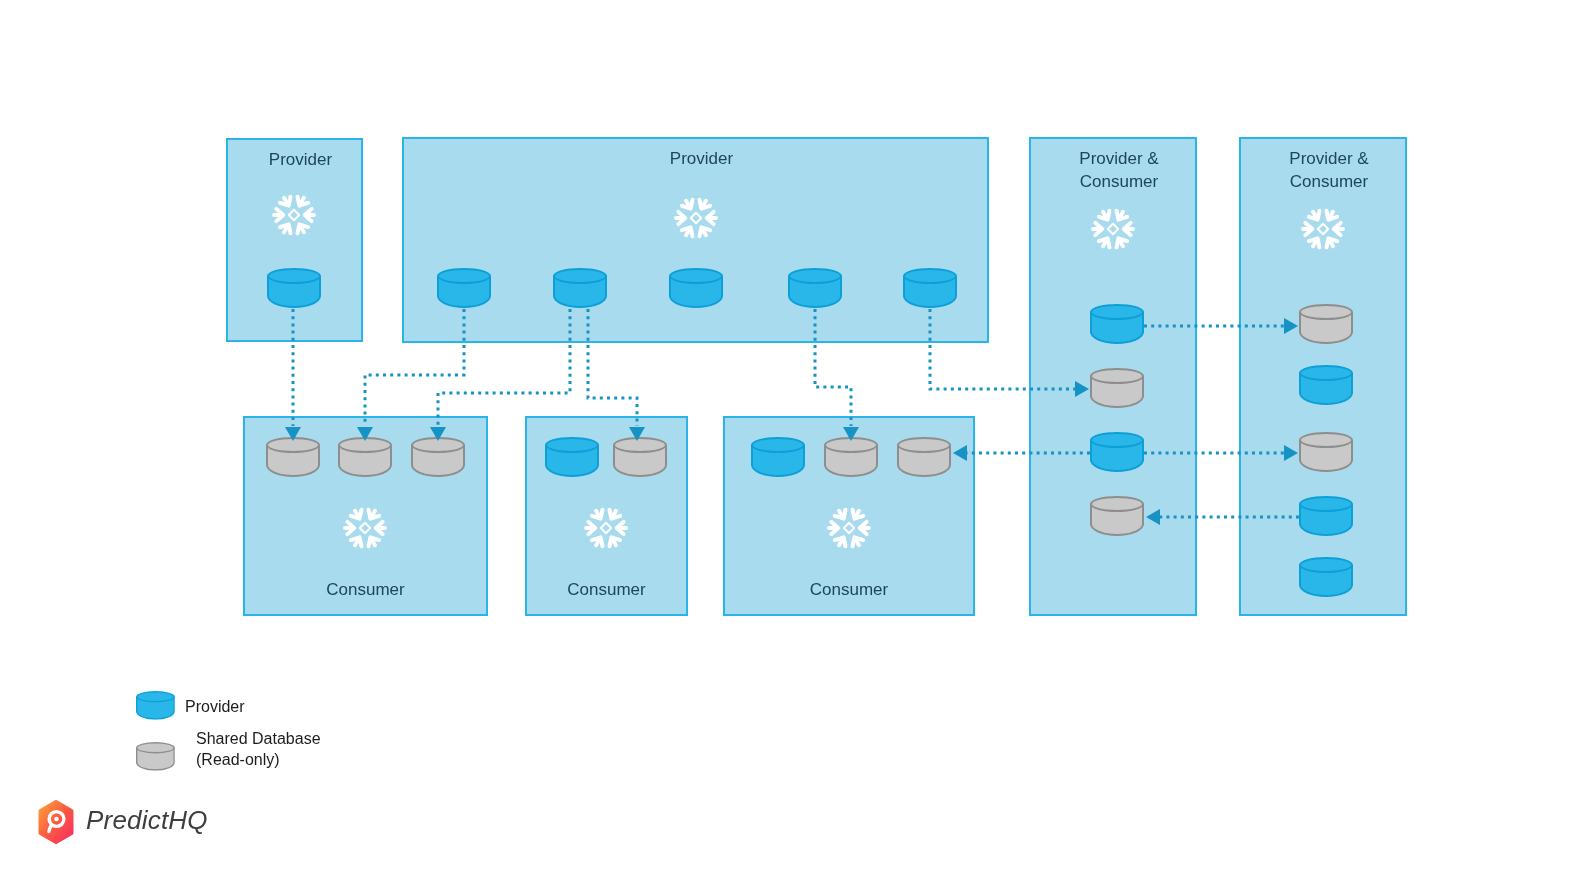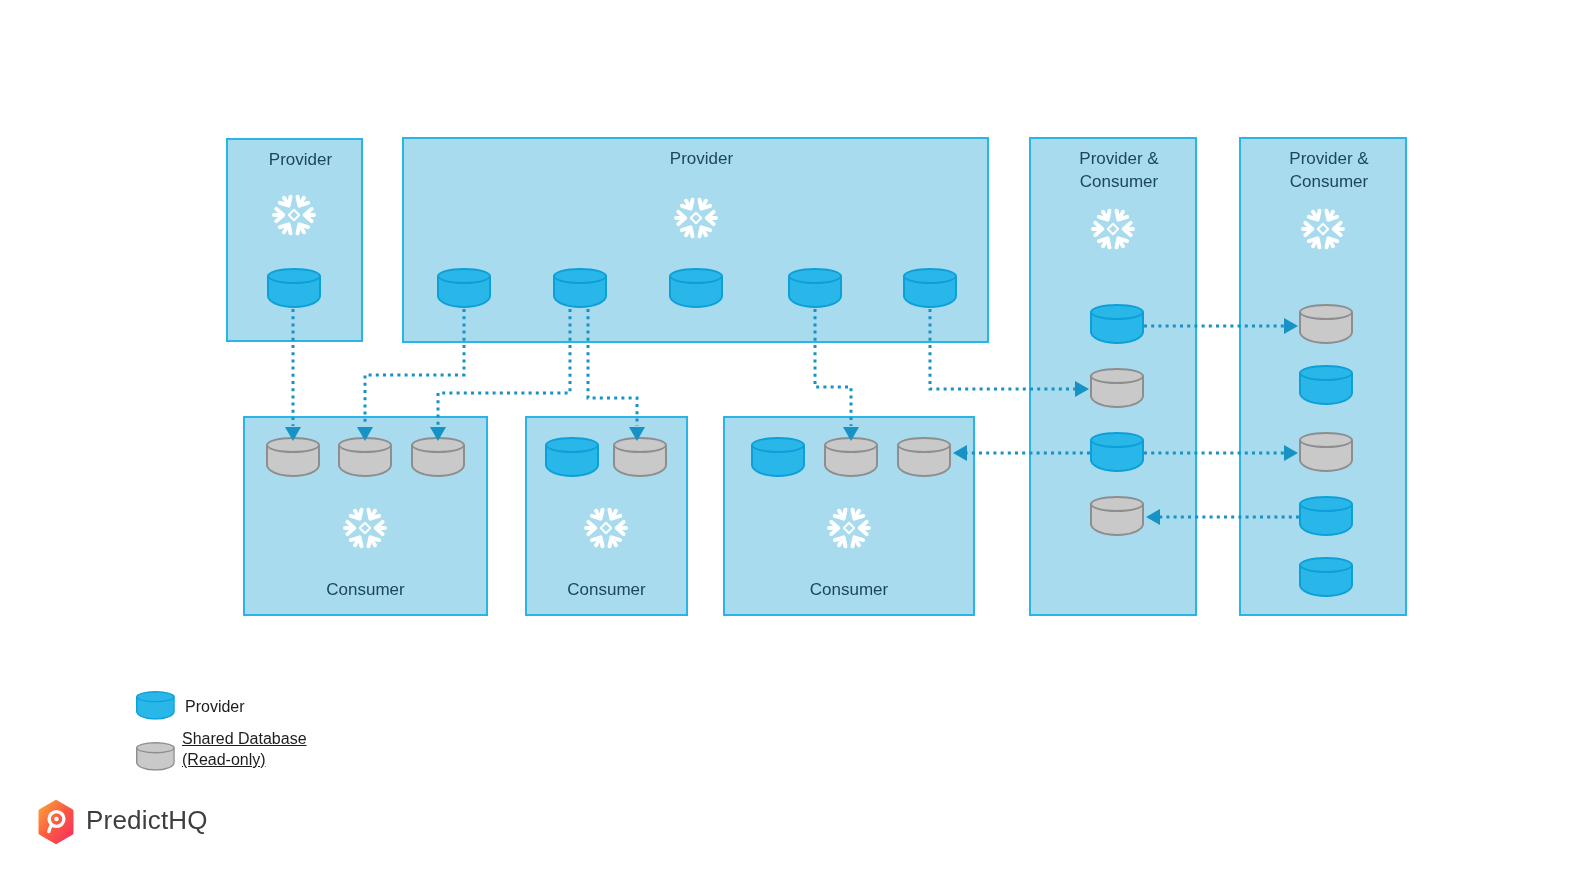--- a/index.html
+++ b/index.html
@@ -44,21 +44,21 @@
   
   .legend-item{position:absolute;}
   .legend-swatch{position:absolute;transform:scale(0.72);transform-origin:0 0;}
   .legend-label{
     position:absolute;font-size:16px;line-height:21px;color:#1d1d1d;white-space:nowrap;
   }
   
   .logo{position:absolute;left:36px;top:800px;display:flex;align-items:center;}
   .logo-text{
     position:absolute;left:50px;top:5px;font-size:26px;line-height:30px;color:#3e3e3e;
-    letter-spacing:0.2px;white-space:nowrap;
+    letter-spacing:0.2px;white-space:nowrap;font-style:italic;
   }
 </style>
 </head>
 <body>
 
 <svg width="0" height="0" style="position:absolute">
   <defs>
     <g id="sf-arm">
       <path d="M0,-26 L0,-16"></path>
       <path d="M-8,-23 L0,-14 L8,-23"></path>
@@ -271,21 +271,21 @@
     </div>
     <div class="legend-label" style="left:185px;top:696px;">Provider</div>
   </div>
   <div class="legend-item">
     <div class="legend-swatch" style="left:136px;top:742px;">
       <div class="cyl gray" style="left:0;top:0;">
           <i class="body"></i>
           <i class="cap"></i>
         </div>
     </div>
-    <div class="legend-label" style="left:182px;top:728px;text-decoration:underline;">
+    <div class="legend-label" style="left:196px;top:728px;">
       <span style="display:block">Shared Database</span>
       <span style="display:block">(Read-only)</span>
     </div>
   </div>
 
   <div class="logo">
     <svg width="40" height="44" viewBox="0 0 40 44">
       <defs>
         <linearGradient id="phq" x1="0" y1="0" x2="1" y2="1">
           <stop offset="0" stop-color="#fca13b"></stop>

